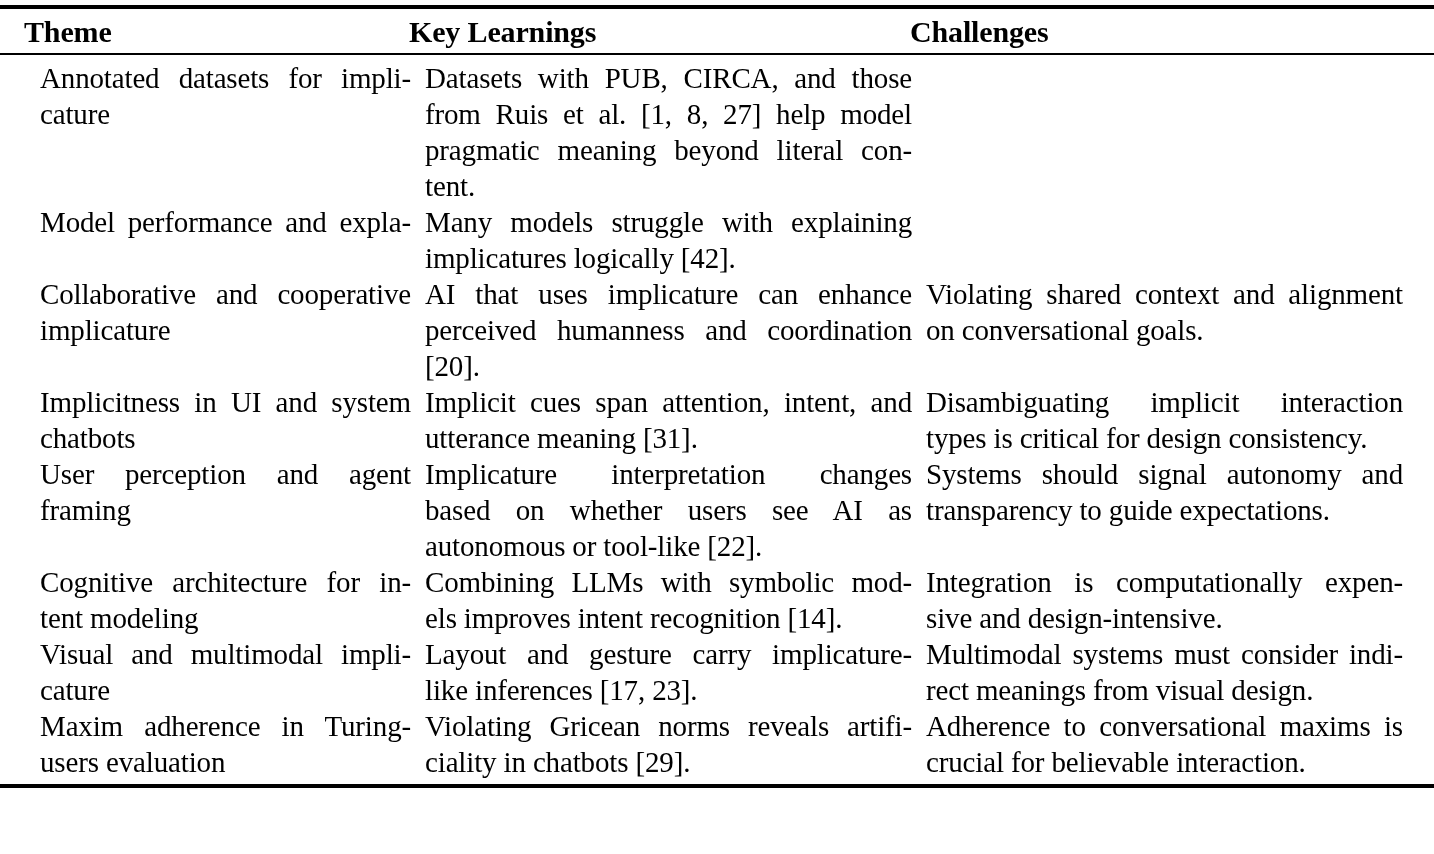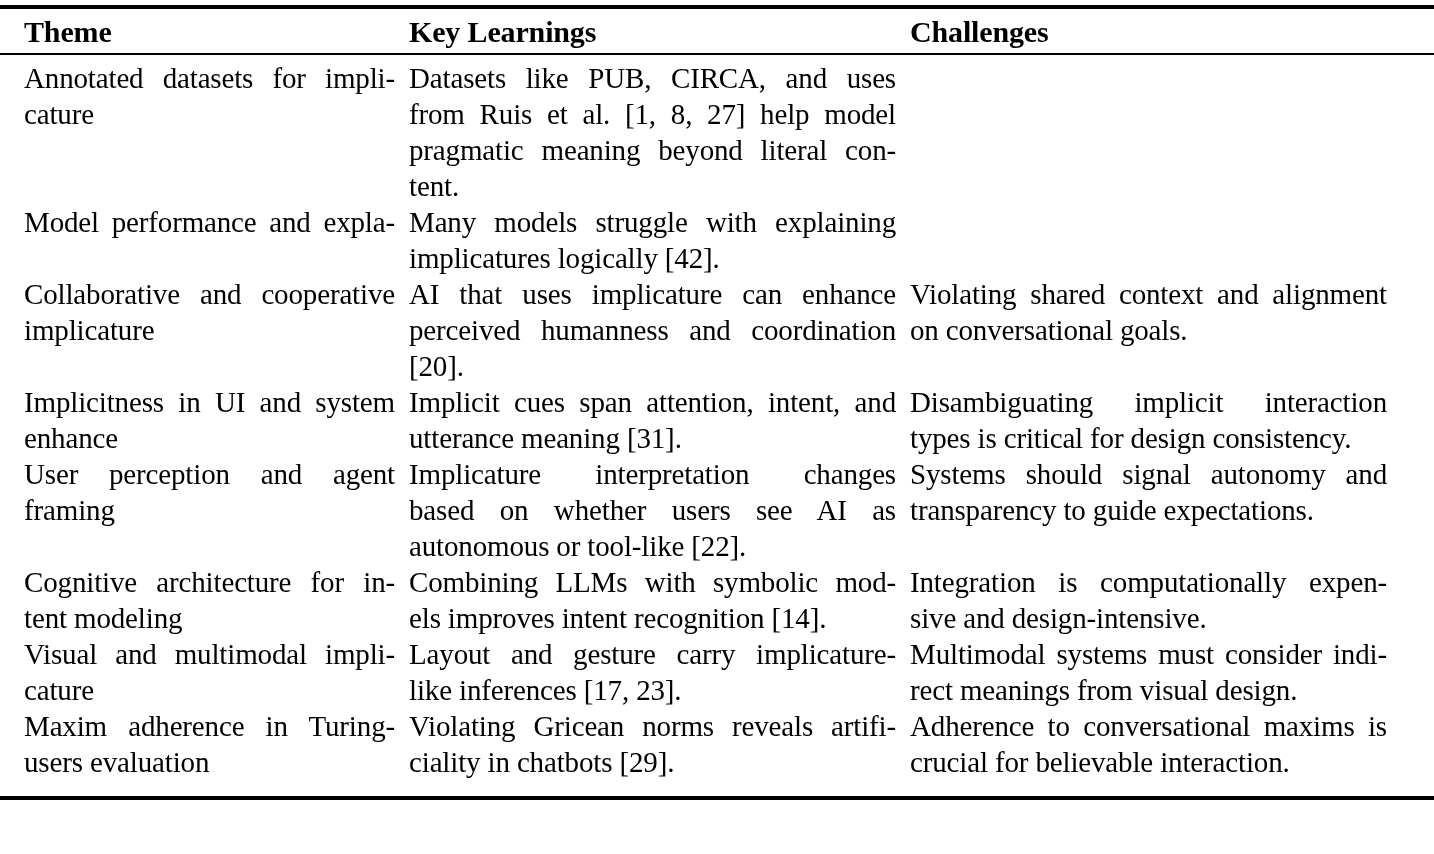--- a/index.html
+++ b/index.html
@@ -41,21 +41,22 @@
   }
   .th {
     font-weight: bold;
     font-size: 30px;
     line-height: 36px;
     text-align: left;
     letter-spacing: -0.15px;
   }
   .tbody {
     padding-top: 5px;
-    padding-bottom: 16px;
+    padding-bottom: 4px;
+    margin-left: 16px;
   }
   .cell {
     font-size: 29px;
     line-height: 36px;
     letter-spacing: -0.15px;
   }
   .tex-line {
     text-align: justify;
     text-align-last: justify;
     white-space: normal;
@@ -78,21 +79,21 @@
 
   <div class="rule-mid"></div>
 
   <div class="tbody">
       <div class="grid-row">
         <div class="cell">
           <div class="tex-line">Annotated datasets for impli-</div>
           <div class="tex-line last">cature</div>
         </div>
         <div class="cell">
-          <div class="tex-line">Datasets like PUB, CIRCA, and uses</div>
+          <div class="tex-line">Datasets with PUB, CIRCA, and those</div>
           <div class="tex-line">from Ruis et al. [1, 8, 27] help model</div>
           <div class="tex-line">pragmatic meaning beyond literal con-</div>
           <div class="tex-line last">tent.</div>
         </div>
       </div>
       <div class="grid-row">
         <div class="cell">
           <div class="tex-line">Model performance and expla-</div>
         </div>
         <div class="cell">
@@ -111,21 +112,21 @@
           <div class="tex-line last">[20].</div>
         </div>
         <div class="cell">
           <div class="tex-line">Violating shared context and alignment</div>
           <div class="tex-line last">on conversational goals.</div>
         </div>
       </div>
       <div class="grid-row">
         <div class="cell">
           <div class="tex-line">Implicitness in UI and system</div>
-          <div class="tex-line last">enhance</div>
+          <div class="tex-line last">chatbots</div>
         </div>
         <div class="cell">
           <div class="tex-line">Implicit cues span attention, intent, and</div>
           <div class="tex-line last">utterance meaning [31].</div>
         </div>
         <div class="cell">
           <div class="tex-line">Disambiguating implicit interaction</div>
           <div class="tex-line last">types is critical for design consistency.</div>
         </div>
       </div>

